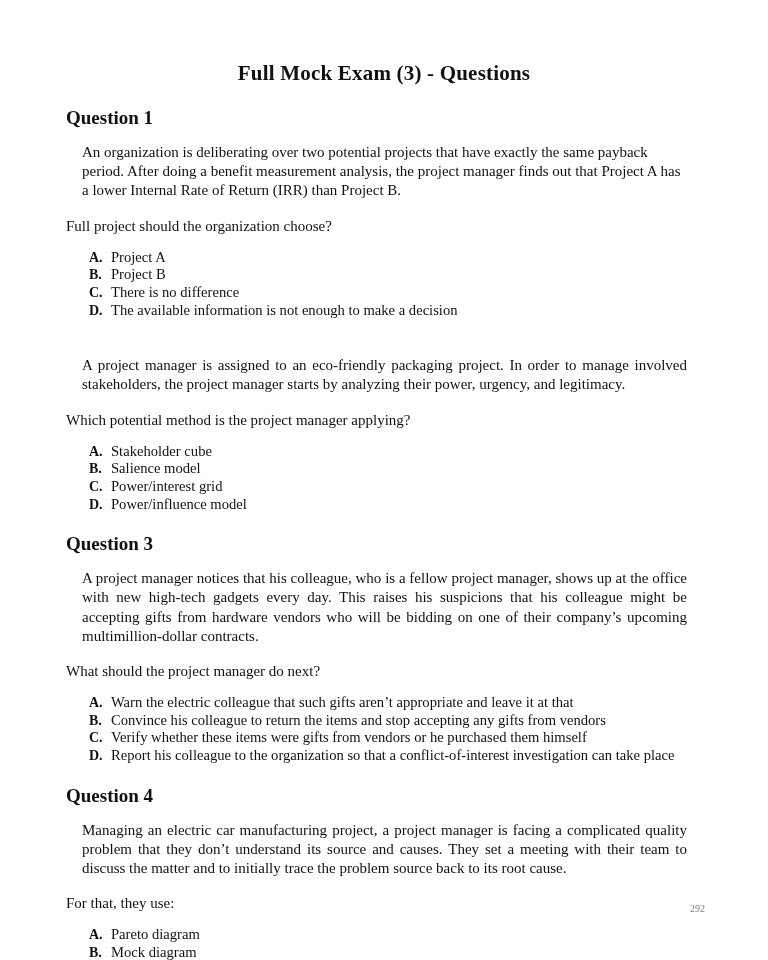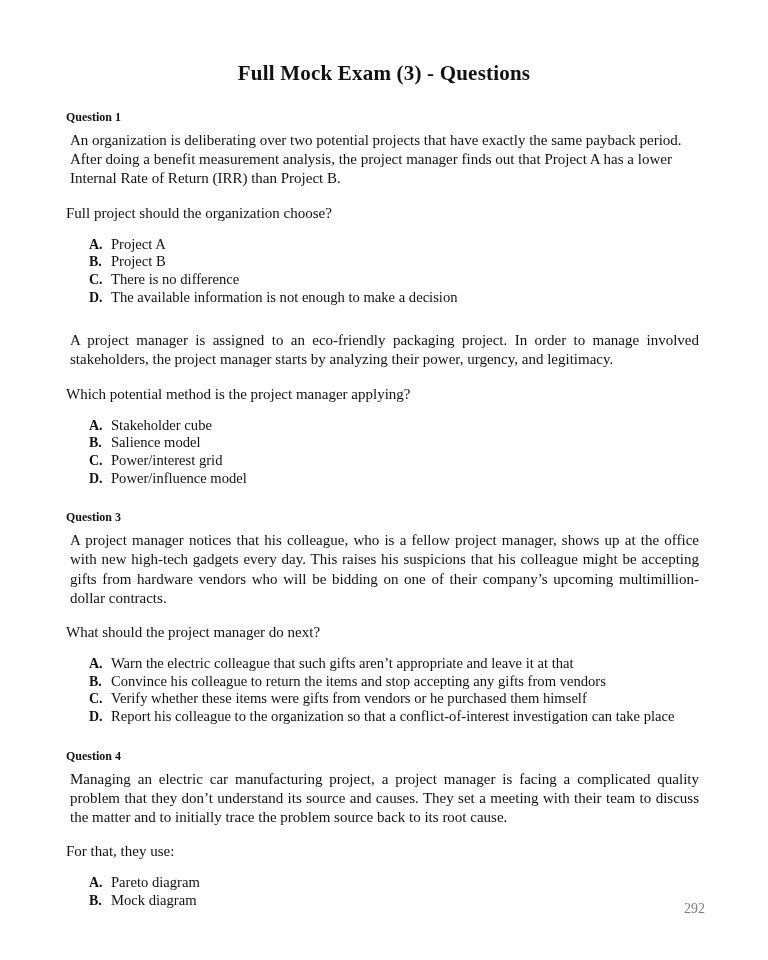--- a/index.html
+++ b/index.html
@@ -37,29 +37,29 @@
   .content {
     position: absolute;
     left: 66px;
     top: 108px;
     width: 637px;
   }
   .q-block {
     margin-bottom: 0;
   }
   .q-heading {
-    font-size: 12px;
+    font-size: 19px;
     font-weight: bold;
     line-height: 19px;
     margin: 0 0 1px 0;
   }
   .q-body {
     font-size: 15px;
     line-height: 19.2px;
-    margin: 4px;
+    margin: 16px;
     text-align: justify;
     text-justify: inter-word;
     hyphens: none;
   }
   .q-body.natural {
     text-align: left;
   }
   .q-prompt {
     font-size: 15px;
     line-height: 19.2px;
@@ -96,21 +96,21 @@
   }
   .spacer-after-options {
     height: 21px;
   }
   .page-number {
     position: absolute;
     top: 901px;
     left: 0;
     width: 705px;
     text-align: right;
-    font-size: 14px;
+    font-size: 10px;
     color: #7d7d7d;
     line-height: 16px;
   }
 </style>
 </head>
 <body>
 
 <div class="page">
 
   <h1 class="doc-title">Full Mock Exam (3) - Questions</h1>

